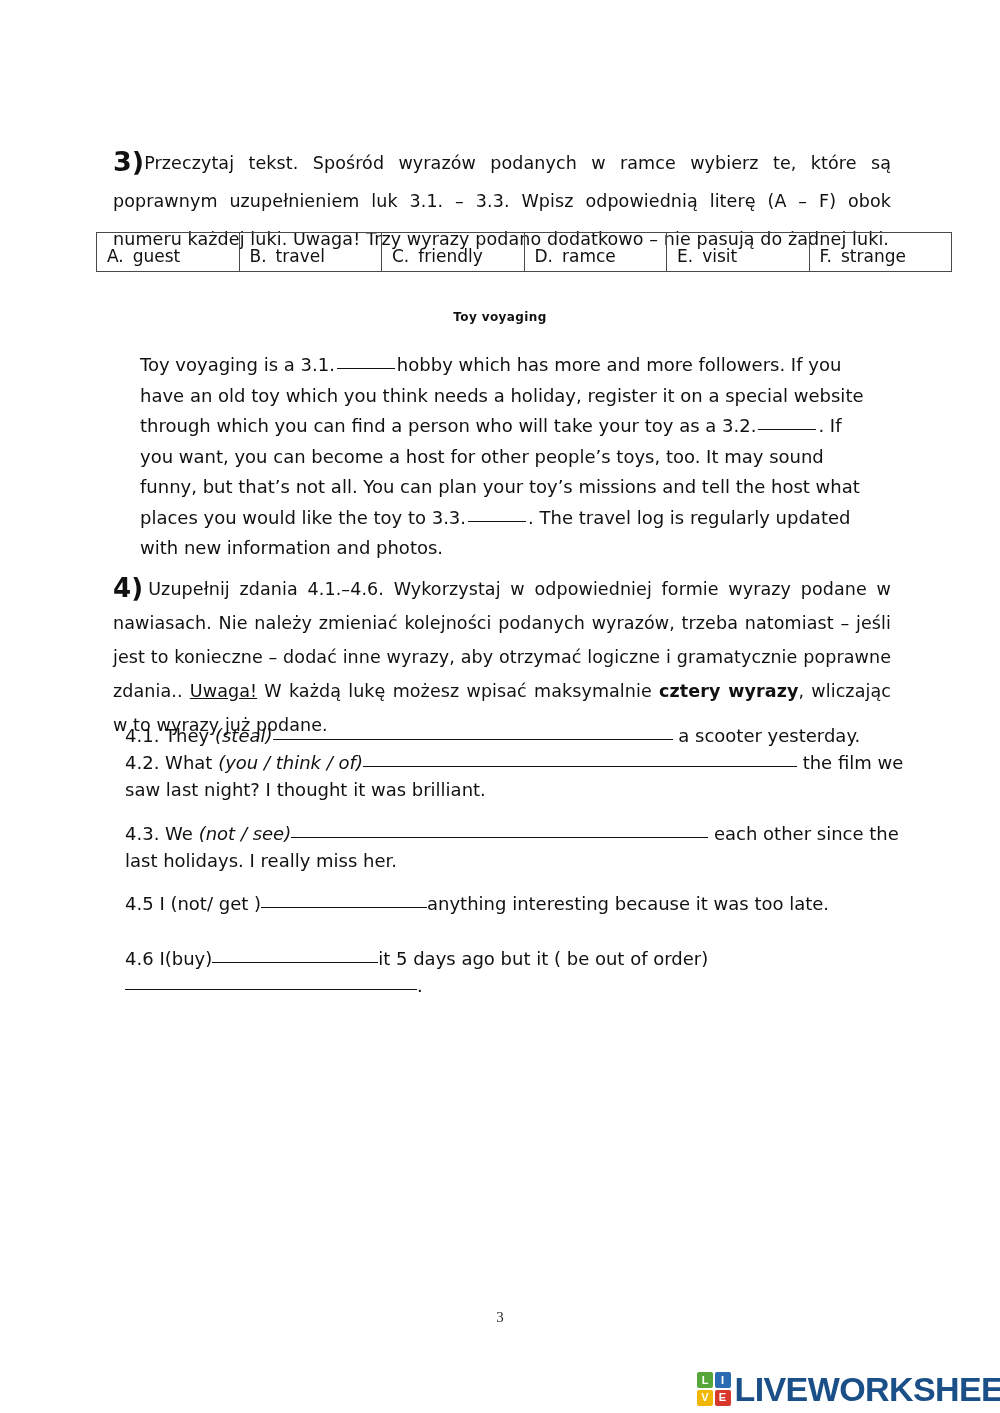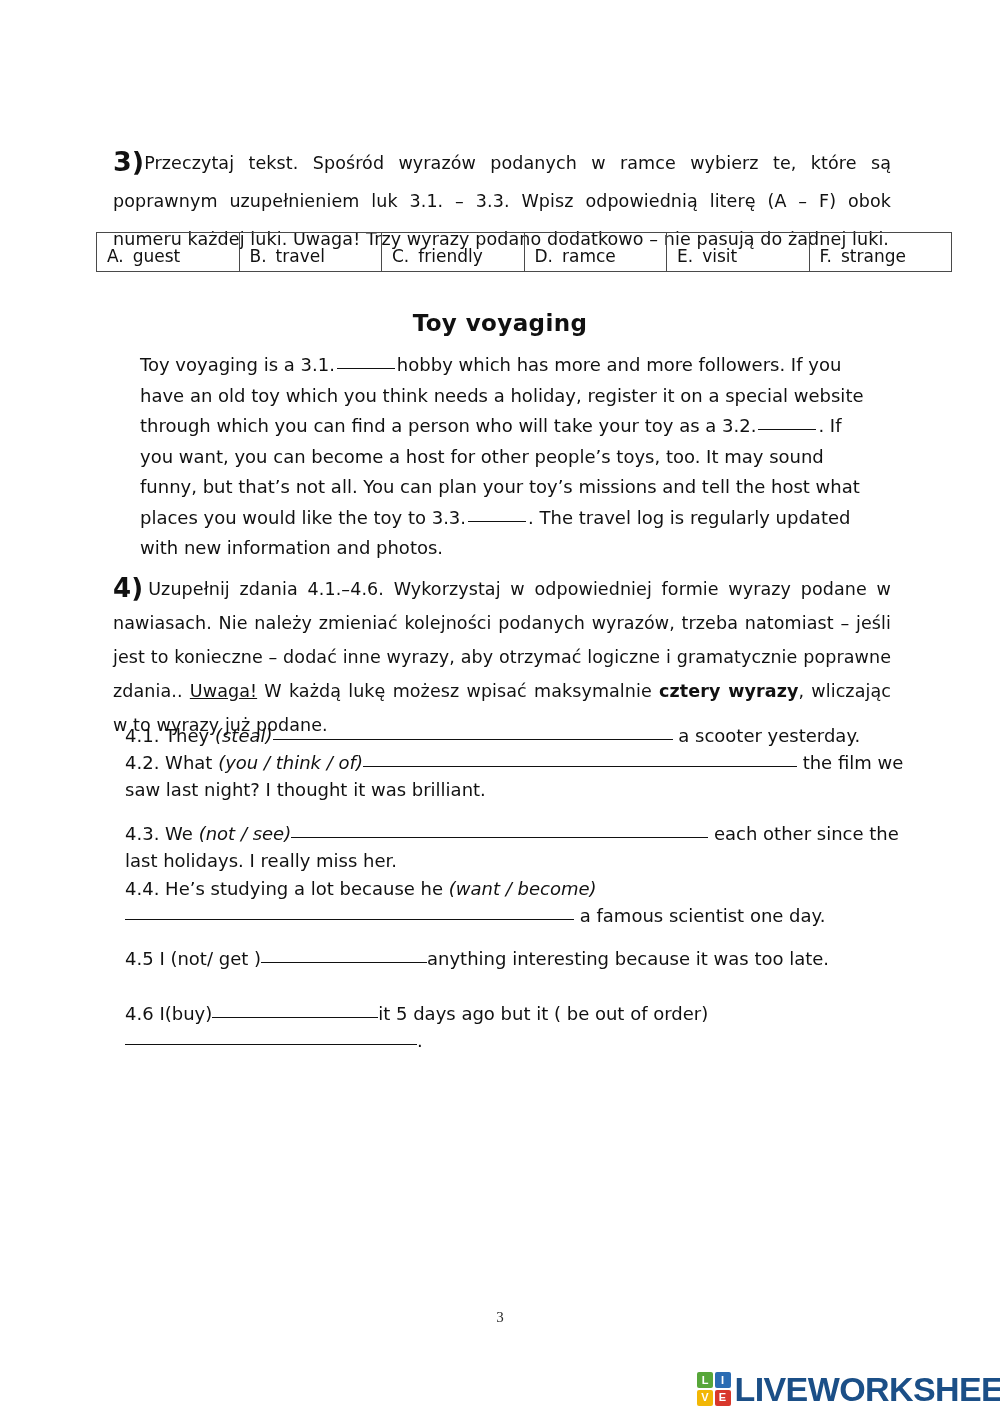--- a/index.html
+++ b/index.html
@@ -70,21 +70,21 @@
   }
   .wb-letter { padding-right: 9px; }
 
   
   .passage-title {
     position: absolute;
     left: 0;
     top: 310px;
     width: 1000px;
     text-align: center;
-    font-size: 23px;
+    font-size: 12px;
     font-weight: bold;
     letter-spacing: 0.4px;
   }
   .passage {
     position: absolute;
     left: 140px;
     top: 350px;
     width: 731px;
     font-size: 18px;
     line-height: 30.5px;
@@ -226,24 +226,20 @@
     <p class="q"><span>4.2.</span>
       <span>What</span>
       <span class="it">(you / think / of)</span><span class="blank" style="width:434px"></span>
       <span>the film we saw last night? I thought it was brilliant.</span></p>
 
     <p class="q q-gap-after" style="margin-top:17px"><span>4.3.</span>
       <span>We</span>
       <span class="it">(not / see)</span><span class="blank" style="width:417px"></span>
       <span>each other since the last holidays.  I really miss her.</span></p>
 
-    <p class="q"><span>4.4.</span>
-      <span>He’s studying a lot because he</span>
-      <span class="it">(want / become)</span><br><span class="blank" style="width:449px"></span>
-      <span>a famous scientist one day.</span></p>
 
     <p class="q" style="margin-top:16px"><span>4.5</span>
       <span>I</span>
       <span>(not/ get )</span><span class="blank" style="width:166px"></span><span>anything interesting because it was too late.</span></p>
 
     <p class="q" style="margin-top:28px"><span>4.6</span>
       <span>I</span><span>(buy)</span><span class="blank" style="width:166px"></span><span>it 5 days ago but it ( be out of order)</span><br><span class="blank" style="width:292px;margin-top:6px"></span><span>.</span></p>
 
   </div>
 

